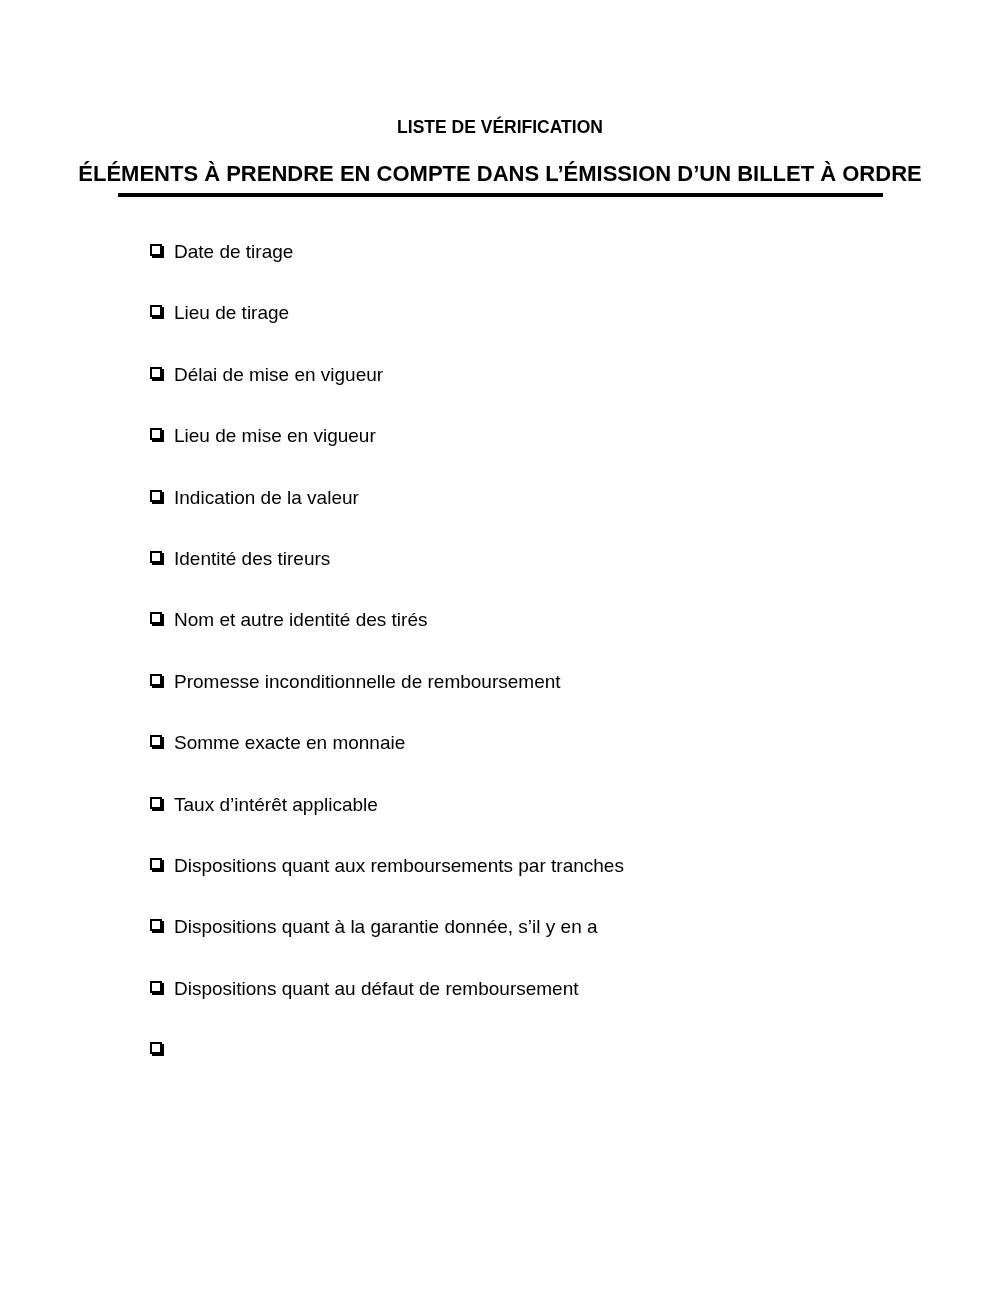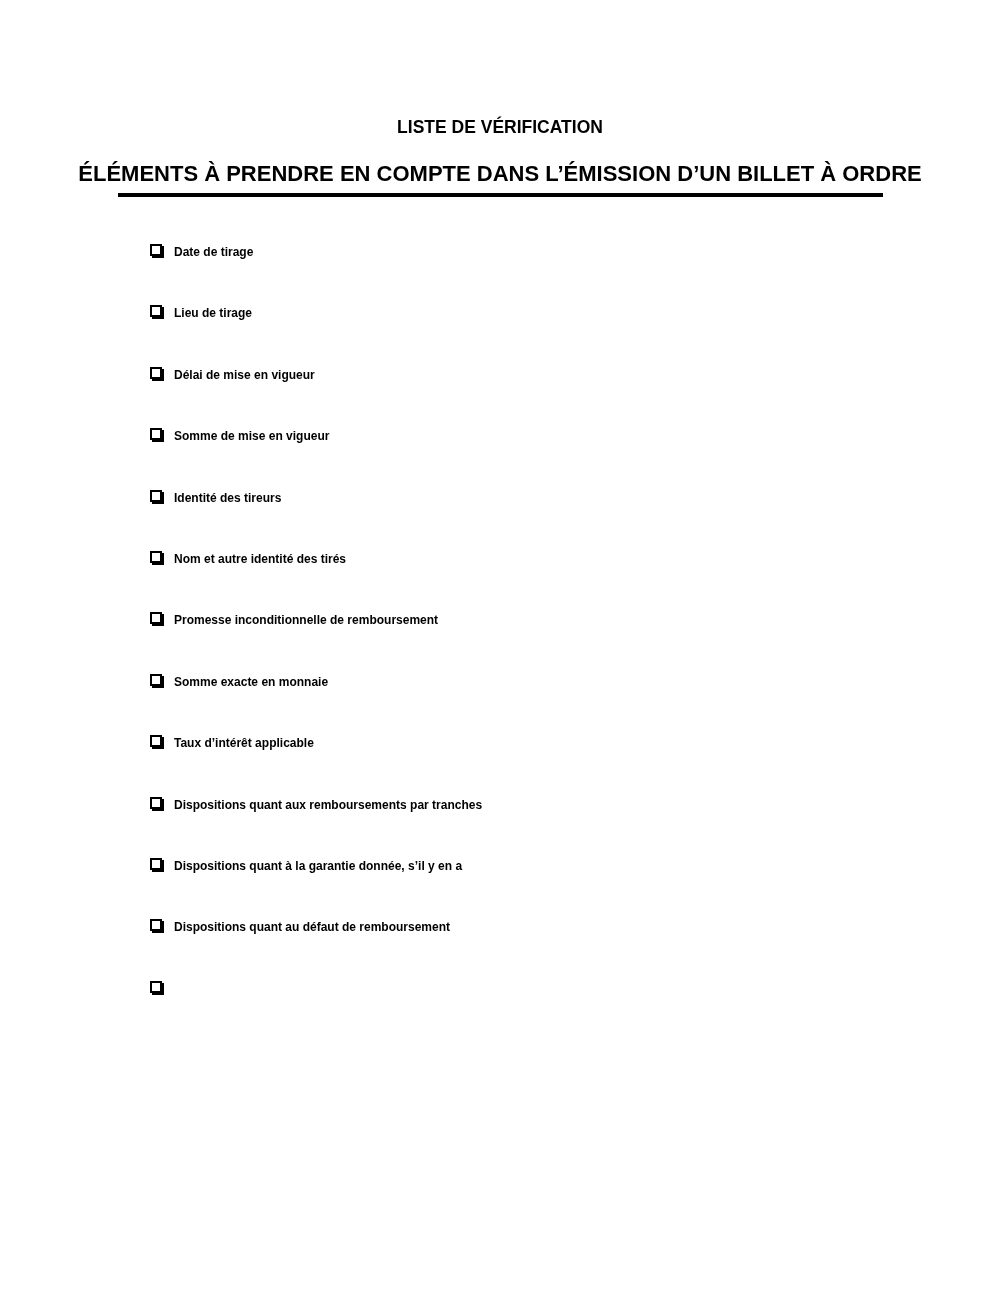--- a/index.html
+++ b/index.html
@@ -4,21 +4,21 @@
   <style>
     html, body { margin: 0; padding: 0; background: #ffffff; }
     body { width: 1000px; height: 1290px; position: relative; font-family: "Liberation Sans", sans-serif; color: #000; }
     .title { position: absolute; left: 0; width: 1000px; text-align: center; font-weight: bold; font-size: 17.5px; }
     .t1 { top: 117px; }
     .t2 { top: 161px; font-size: 22px; }
     .rule { position: absolute; left: 118px; width: 765px; top: 193px; height: 4px; background: #000; }
     .list { position: absolute; left: 150px; top: 242px; margin: 0; padding: 0; list-style: none; }
     .item { height: 61.4px; display: flex; align-items: flex-start; }
     .box { width: 12px; height: 12px; border: 2px solid #000; box-shadow: 2px 2px 0 #000; margin-top: 2px; margin-right: 12px; box-sizing: border-box; flex: 0 0 auto; }
-    .label { font-weight: bold; font-size: 12px; line-height: 20px; }
+    .label { font-weight: normal; font-size: 19px; line-height: 20px; }
   </style>
 </head>
 <body>
 
 <div class="title t1">LISTE DE VÉRIFICATION</div>
 <div class="title t2">ÉLÉMENTS À PRENDRE EN COMPTE DANS L’ÉMISSION D’UN BILLET À ORDRE</div>
 <div class="rule"></div>
 
 <ul class="list">
   <li class="item">
@@ -28,21 +28,25 @@
   <li class="item">
       <span class="box"></span>
       <span class="label">Lieu de tirage</span>
     </li>
   <li class="item">
       <span class="box"></span>
       <span class="label">Délai de mise en vigueur</span>
     </li>
   <li class="item">
       <span class="box"></span>
-      <span class="label">Somme de mise en vigueur</span>
+      <span class="label">Lieu de mise en vigueur</span>
+    </li>
+  <li class="item">
+      <span class="box"></span>
+      <span class="label">Indication de la valeur</span>
     </li>
   <li class="item">
       <span class="box"></span>
       <span class="label">Identité des tireurs</span>
     </li>
   <li class="item">
       <span class="box"></span>
       <span class="label">Nom et autre identité des tirés</span>
     </li>
   <li class="item">

